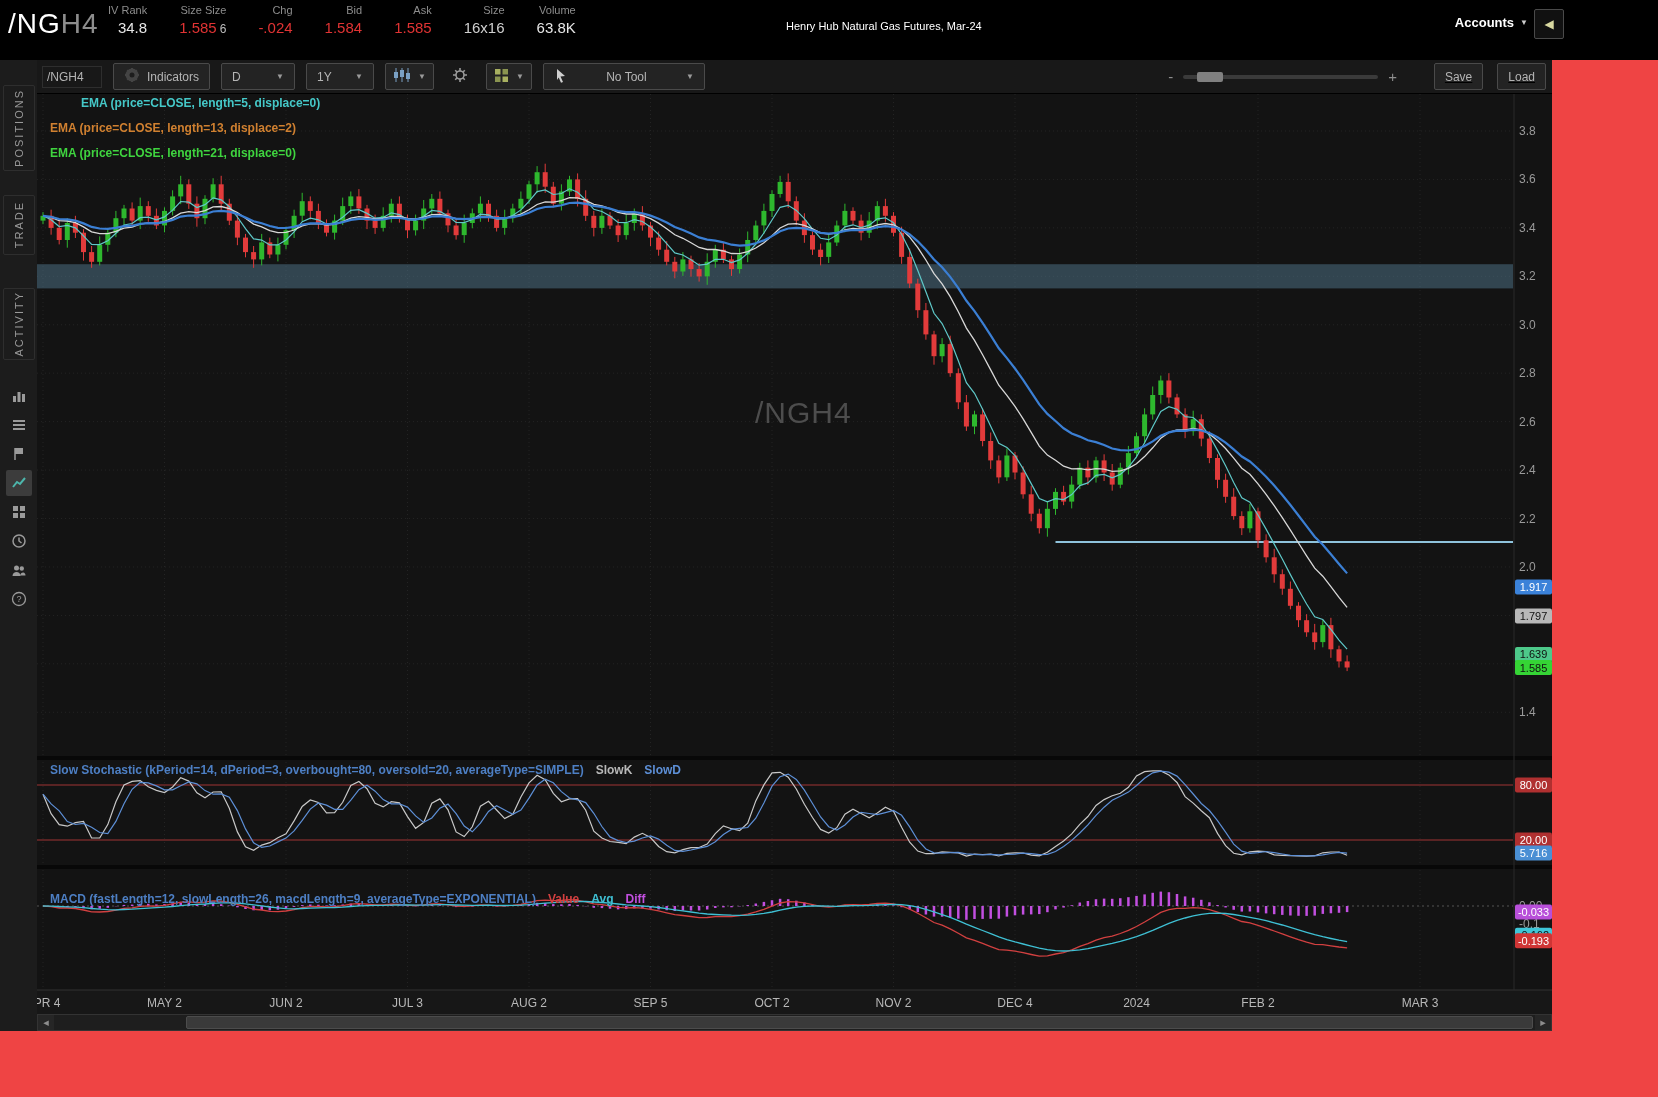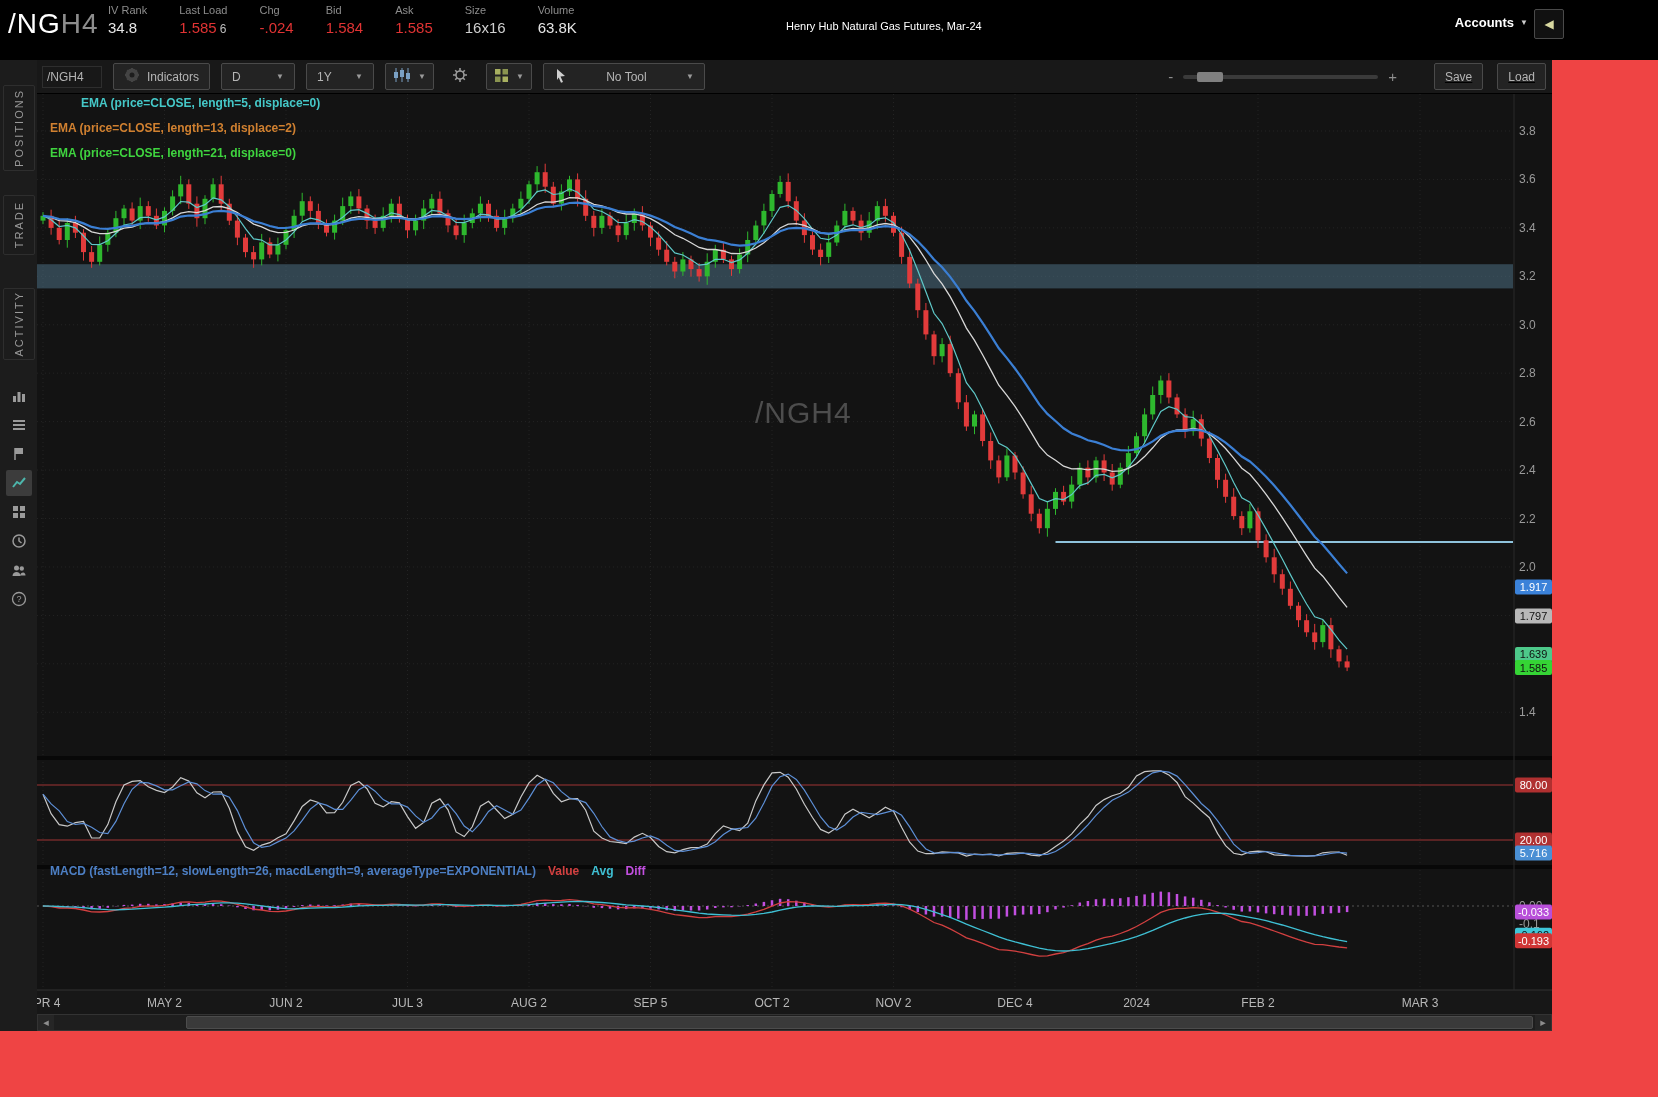--- a/index.html
+++ b/index.html
@@ -4,21 +4,21 @@
 <style>
   html,body{margin:0;padding:0;background:#000;font-family:"Liberation Sans",sans-serif;}
   .stage{position:relative;width:1658px;height:1097px;background:#ef4444;overflow:hidden;}
 
   
   .header{position:absolute;left:0;top:0;width:1658px;height:60px;background:#000;}
   .symbol{position:absolute;left:8px;top:8px;font-size:28px;letter-spacing:1px;}
   .symbol .main{color:#fff;}
   .symbol .suffix{color:#8d8d8d;}
   .hstats{position:absolute;left:108px;top:4px;display:flex;gap:32px;}
-  .hcol{text-align:left;}
+  .hcol{text-align:right;}
   .hcol .hlabel{font-size:11px;color:#8d8d8d;margin-bottom:3px;}
   .hcol .hvalue{font-size:15px;color:#e6e6e6;}
   .v-red{color:#e03333 !important;}
   .v-dim{color:#cfcfcf !important;}
   .hextra{font-size:12px;color:#bdbdbd;margin-left:3px;}
   .instr-title{position:absolute;left:786px;top:20px;font-size:11px;color:#fff;}
   .accounts{position:absolute;right:130px;top:15px;color:#fff;font-size:13px;font-weight:bold;display:flex;align-items:center;gap:6px;cursor:pointer;}
   .accounts .chev{font-size:8px;color:#ccc;}
   .collapse-btn{position:absolute;right:94px;top:9px;width:28px;height:28px;border:1px solid #4a4a4a;background:#111;color:#d8d8a0;font-size:12px;display:flex;align-items:center;justify-content:center;cursor:pointer;border-radius:2px;}
 
@@ -72,21 +72,21 @@
   <div class="header">
     <div class="symbol">
       <span class="main">/NG</span><span class="suffix">H4</span>
     </div>
     <div class="hstats">
       <div class="hcol">
         <div class="hlabel">IV Rank</div>
         <div class="hvalue">34.8</div>
       </div>
       <div class="hcol">
-        <div class="hlabel">Last Load</div>
+        <div class="hlabel">Size Size</div>
         <div class="hvalue"><span class="v-red">1.585</span><span class="hextra">6</span></div>
       </div>
       <div class="hcol">
         <div class="hlabel">Chg</div>
         <div class="hvalue v-red">-.024</div>
       </div>
       <div class="hcol">
         <div class="hlabel">Bid</div>
         <div class="hvalue v-red">1.584</div>
       </div>
@@ -849,21 +849,26 @@
           <text x="1496.5" y="850.7" fill="#ffffff" font-size="11" text-anchor="middle" font-family="Liberation Sans, sans-serif">-0.193</text>
         </g>
       </svg>
 
     <div class="overlay" style="left:13px;top:36px;">
       <div class="ema-label" style="color: rgb(69, 200, 200); padding-left: 31px;">EMA (price=CLOSE, length=5, displace=0)</div>
       <div class="ema-label" style="color: rgb(208, 128, 48);">EMA (price=CLOSE, length=13, displace=2)</div>
       <div class="ema-label" style="color: rgb(63, 212, 63);">EMA (price=CLOSE, length=21, displace=0)</div>
     </div>
     <div class="watermark">/NGH4</div>
-    <div class="overlay pane-label" style="left:13px;top:804px;text-align:right;">
+    <div class="overlay pane-label" style="left:13px;top:703px;">
+      <span class="t-blue">Slow Stochastic (kPeriod=14, dPeriod=3, overbought=80, oversold=20, averageType=SIMPLE)</span>
+      <span class="t-gray">SlowK</span>
+      <span class="t-slowd">SlowD</span>
+    </div>
+    <div class="overlay pane-label" style="left:13px;top:832px;text-align:right;">
       <span class="t-blue">MACD (fastLength=12, slowLength=26, macdLength=9, averageType=EXPONENTIAL)</span>
       <span class="t-red">Value</span>
       <span class="t-cyan">Avg</span>
       <span class="t-magenta">Diff</span>
     </div>
 
     <div class="scrollbar">
       <div class="scroll-arrow scroll-left">◂</div>
       <div class="scroll-thumb"></div>
       <div class="scroll-arrow scroll-right">▸</div>

